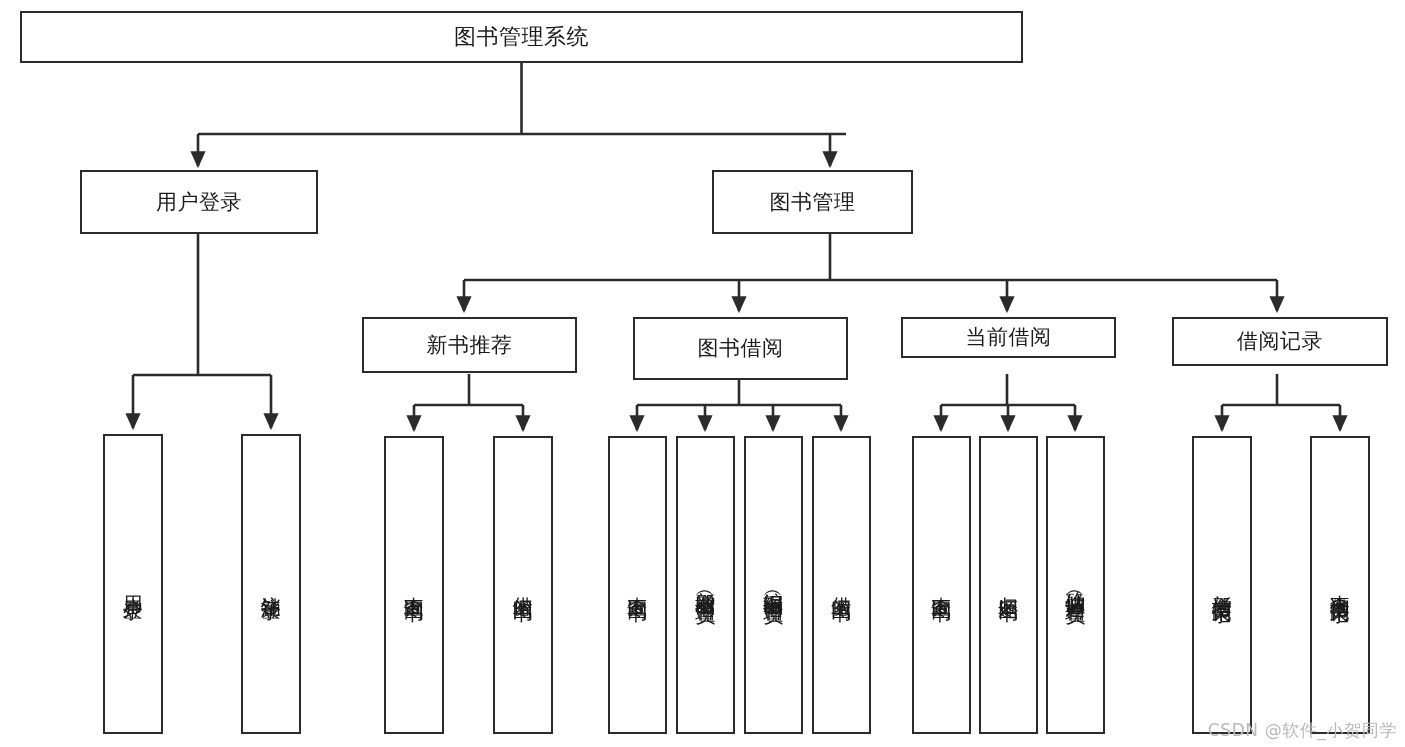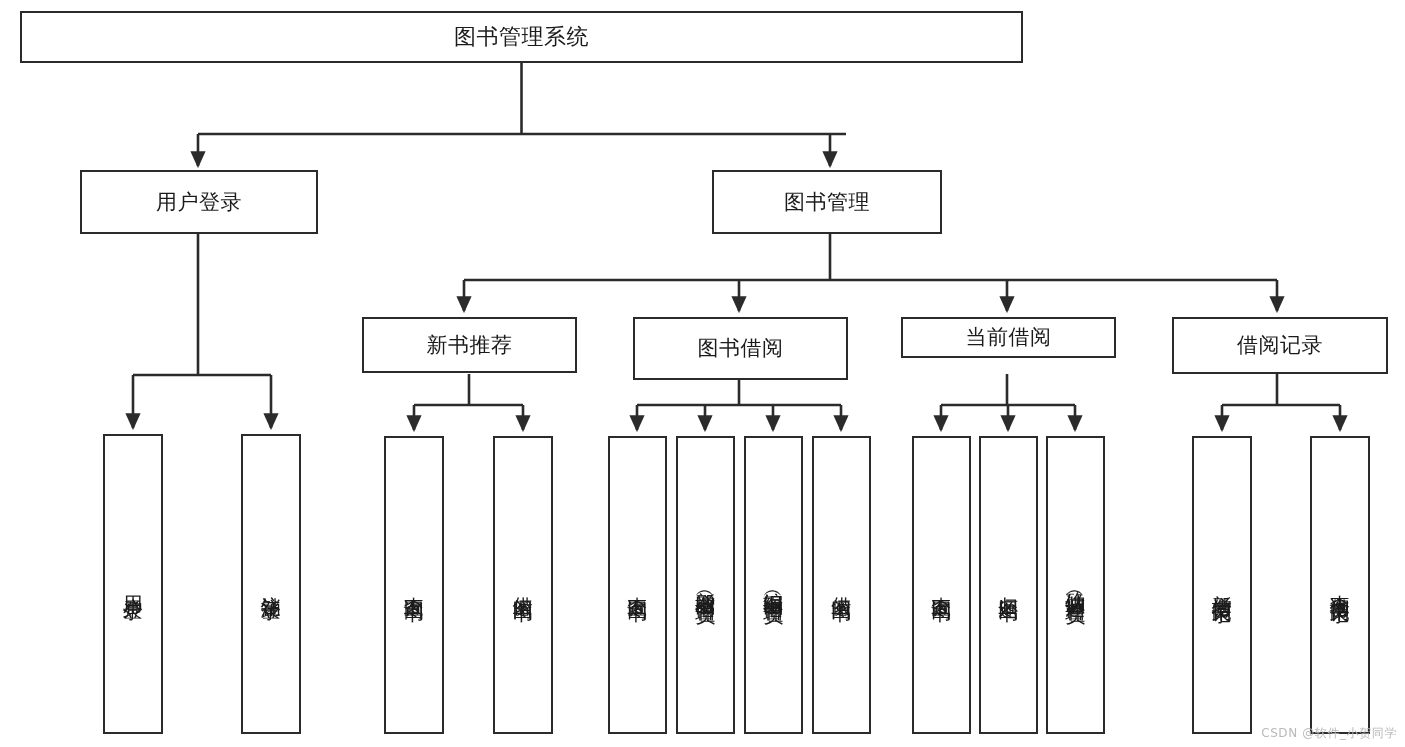--- a/index.html
+++ b/index.html
@@ -59,21 +59,21 @@
     text-orientation: upright;
     font-size: 20px;
     line-height: 1.02;
     letter-spacing: 2px;
     white-space: nowrap;
   }
   #watermark {
     position: absolute;
     right: 8px;
     bottom: 5px;
-    font-size: 12px;
+    font-size: 17px;
     color: #b9b9b9;
     letter-spacing: 0.6px;
     white-space: nowrap;
     user-select: none;
   }
 </style>
 </head>
 <body>
 
 <div id="diagram-root">
@@ -128,34 +128,34 @@
     </g>
   </svg>
 
   <div class="node h root" style="left:20px; top:11px; width:1003px; height:52px;">
     <span class="label">图书管理系统</span>
   </div>
 
   <div class="node h" style="left:80px; top:170px; width:238px; height:64px;">
     <span class="label">用户登录</span>
   </div>
-  <div class="node h" style="left:712px; top:170px; width:230px; height:64px;">
+  <div class="node h" style="left:712px; top:170px; width:201px; height:64px;">
     <span class="label">图书管理</span>
   </div>
 
   <div class="node h" style="left:362px; top:317px; width:215px; height:56px;">
     <span class="label">新书推荐</span>
   </div>
   <div class="node h" style="left:633px; top:317px; width:215px; height:63px;">
     <span class="label">图书借阅</span>
   </div>
   <div class="node h" style="left:901px; top:317px; width:215px; height:41px;">
     <span class="label">当前借阅</span>
   </div>
-  <div class="node h" style="left:1172px; top:317px; width:216px; height:57px;justify-content:center;">
+  <div class="node h" style="left:1172px; top:317px; width:216px; height:49px;justify-content:center;">
     <span class="label">借阅记录</span>
   </div>
 
   <div class="node v" style="left:103px; top:434px; width:60px; height:300px;">
     <span class="label">用户登录</span>
   </div>
   <div class="node v" style="left:241px; top:434px; width:60px; height:300px;">
     <span class="label">注销登录</span>
   </div>
 

